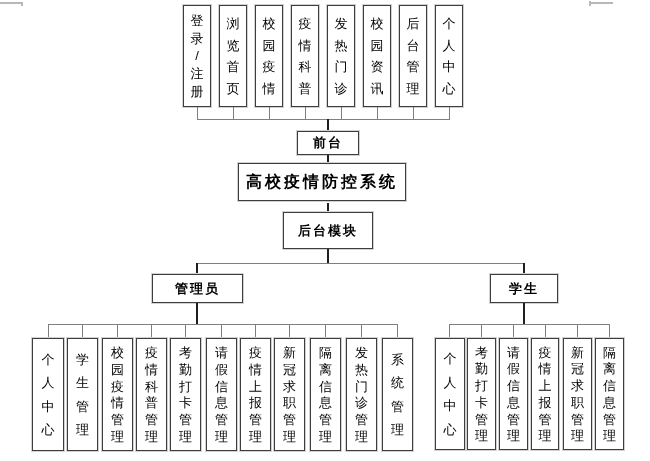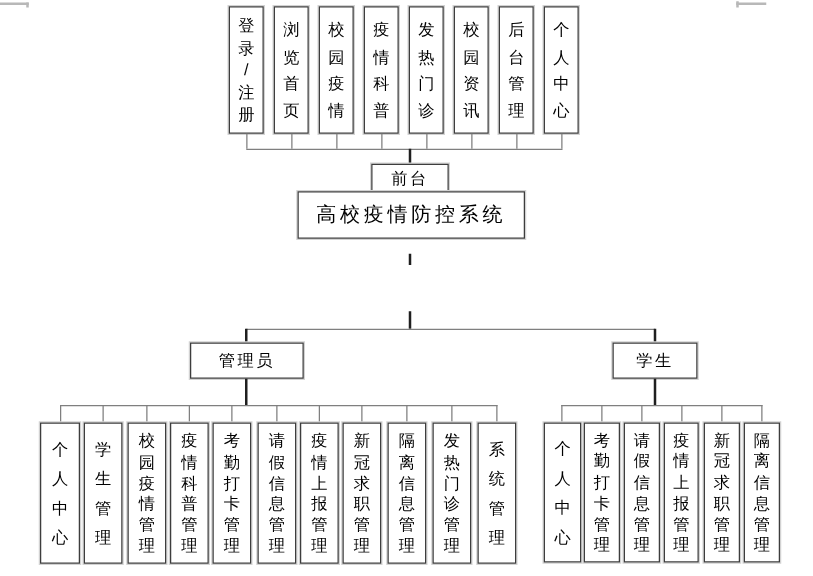--- a/index.html
+++ b/index.html
@@ -18,21 +18,21 @@
     overflow:hidden;
   }
   .box{
     position:absolute;
     background:#fff;
     border:1px solid var(--border);
     box-shadow:0 0 0 1px #d2d2d2;
     box-sizing:border-box;
     display:flex;align-items:center;justify-content:center;
   }
-  .hnode{font-size:13px;letter-spacing:2px;white-space:nowrap;}
+  .hnode{font-size:13px;letter-spacing:2px;white-space:nowrap;font-weight:bold;}
   .title-node{font-size:16px;letter-spacing:3px;}
   .vlabel{
     display:flex;flex-direction:column;justify-content:space-evenly;align-items:center;
     width:100%;height:100%;padding:3px 0;box-sizing:border-box;
     font-size:13px;line-height:1;
   }
   .vchar{display:block;}
   .line{position:absolute;background:var(--connector);}
   .line.h{height:1px;}
   .line.v{width:1px;}
@@ -127,26 +127,29 @@
   <div class="line h" style="left:197px;top:119px;width:253px"></div>
 
   <div class="line v t" style="left:327px;top:119px;height:12px"></div>
 
   <div class="box hnode" style="left:297px;top:131px;width:62px;height:24px">
     <span>前台</span>
   </div>
 
   <div class="line v t" style="left:327px;top:155px;height:10px"></div>
 
-  <div class="box hnode title-node" style="left:238px;top:153px;width:182px;height:38px">
+  <div class="box hnode title-node" style="left:238px;top:163px;width:168px;height:38px">
     <span>高校疫情防控系统</span>
   </div>
 
   <div class="line v t" style="left:327px;top:203px;height:9px"></div>
 
+  <div class="box hnode" style="left:283px;top:212px;width:90px;height:37px">
+    <span>后台模块</span>
+  </div>
 
   <div class="line v t" style="left:327px;top:249px;height:14px"></div>
 
   <div class="line h" style="left:197px;top:263px;width:327px"></div>
   <div class="line v t" style="left:196px;top:263px;height:11px"></div>
   <div class="line v t" style="left:523px;top:263px;height:11px"></div>
 
   <div class="box hnode" style="left:490px;top:274px;width:68px;height:29px">
     <span>学生</span>
   </div>

